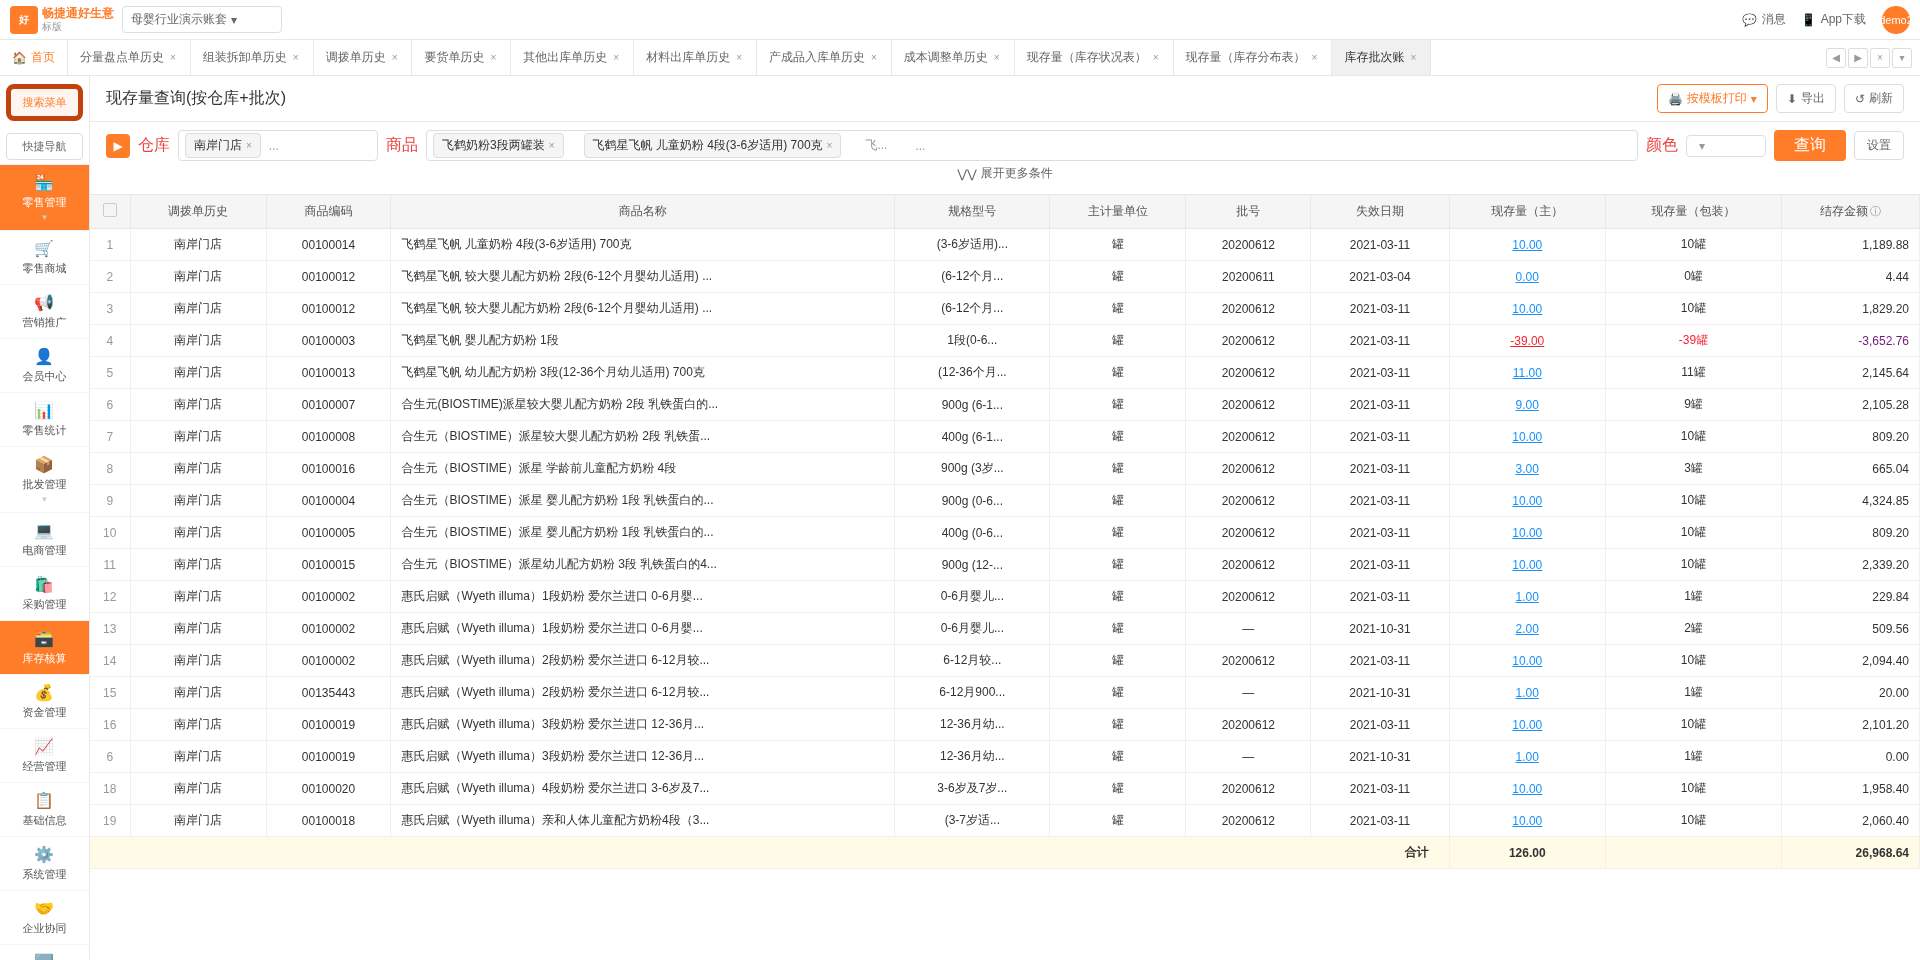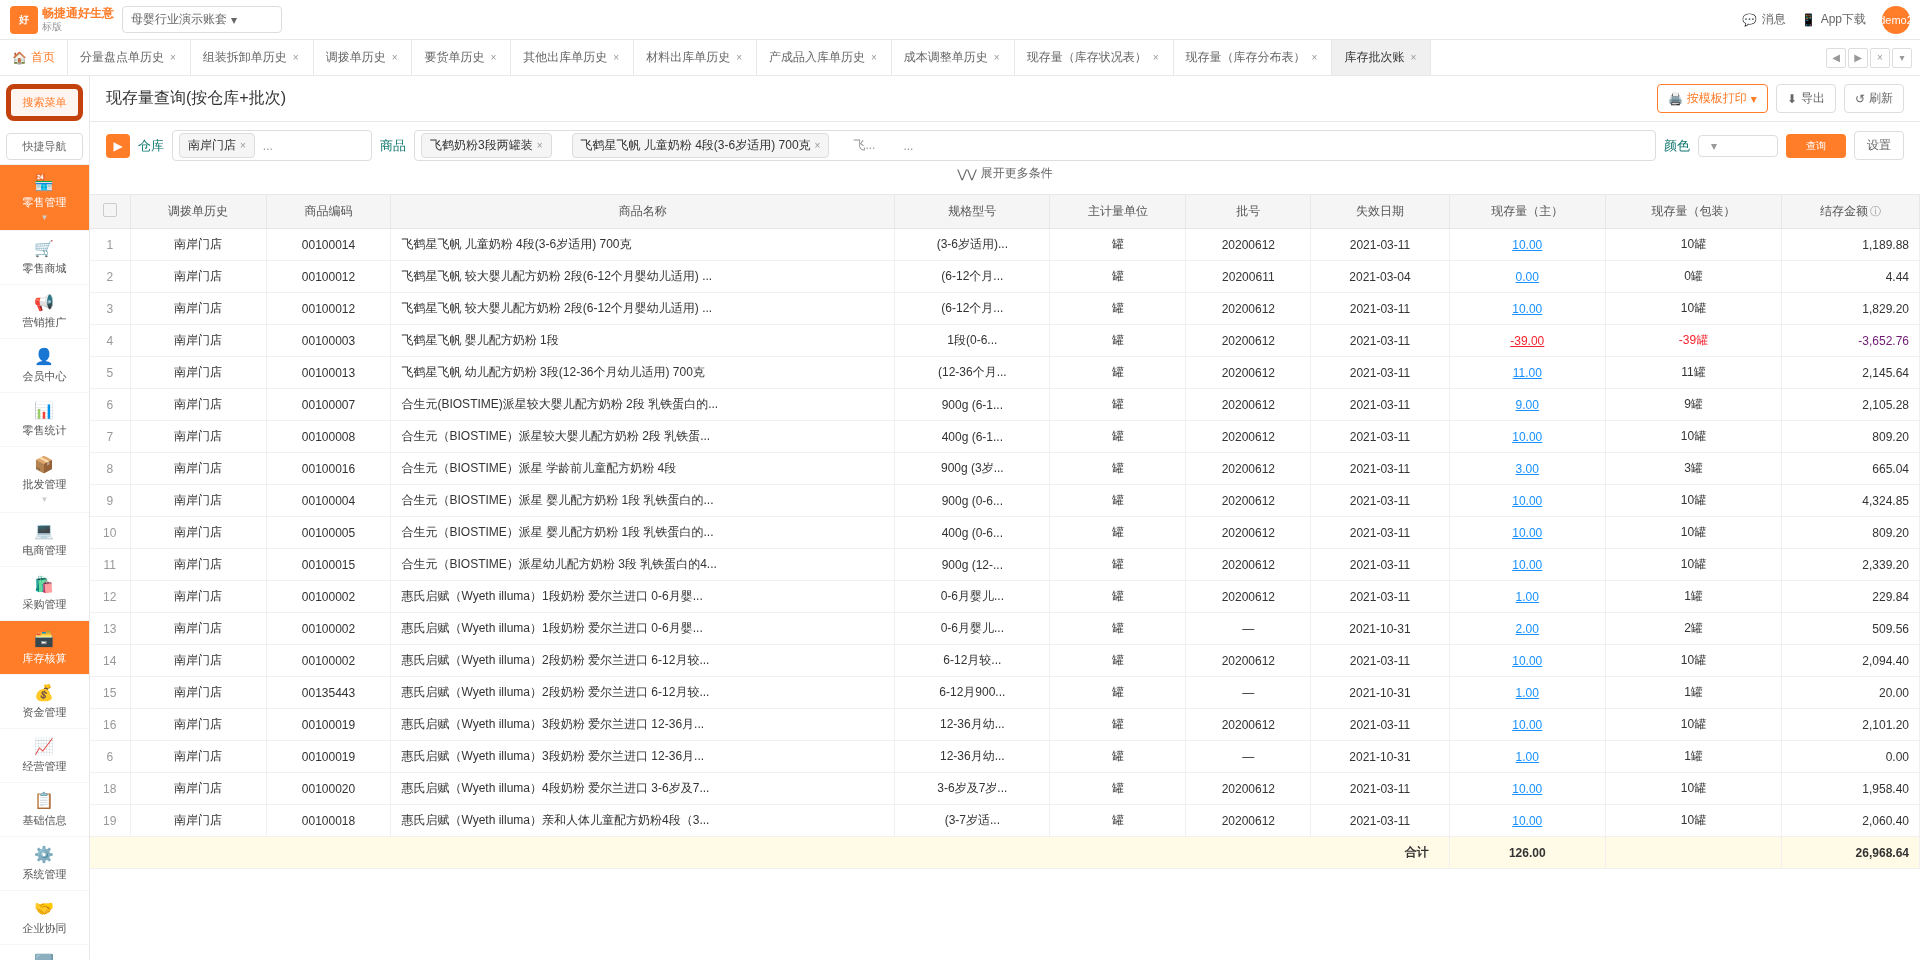--- a/index.html
+++ b/index.html
@@ -46,27 +46,27 @@
     .page-title { font-size: 16px; font-weight: 500; color: #333; }
     .page-actions { display: flex; align-items: center; gap: 8px; }
     .btn-print { display: flex; align-items: center; gap: 4px; padding: 5px 10px; border: 1px solid #ff7c29; border-radius: 4px; color: #ff7c29; background: #fff; cursor: pointer; font-size: 12px; }
     .btn-export { display: flex; align-items: center; gap: 4px; padding: 5px 10px; border: 1px solid #ddd; border-radius: 4px; color: #666; background: #fff; cursor: pointer; font-size: 12px; }
     .btn-refresh { display: flex; align-items: center; gap: 4px; padding: 5px 10px; border: 1px solid #ddd; border-radius: 4px; color: #666; background: #fff; cursor: pointer; font-size: 12px; }
 
     
     .filter-area { background: #fff; padding: 8px 16px; border-bottom: 1px solid #e8e8e8; flex-shrink: 0; }
     .filter-row { display: flex; align-items: center; gap: 8px; flex-wrap: wrap; }
     .filter-toggle { width: 24px; height: 24px; background: #ff7c29; border-radius: 4px; display: flex; align-items: center; justify-content: center; color: white; cursor: pointer; font-size: 12px; flex-shrink: 0; }
-    .filter-label { color: #0f766e; font-size: 13px; white-space: nowrap; }
+    .filter-label { color: #ef4444; font-size: 16px; white-space: nowrap; }
     .filter-tag { display: flex; align-items: center; gap: 4px; padding: 3px 8px; background: #f5f5f5; border: 1px solid #ddd; border-radius: 4px; font-size: 12px; color: #333; }
     .filter-tag .tag-close { color: #999; cursor: pointer; font-size: 10px; }
     .filter-more { color: #999; font-size: 12px; cursor: pointer; padding: 0 4px; }
     .filter-tags-container { flex: 1; display: flex; align-items: center; gap: 4px; padding: 2px 6px; border: 1px solid #ddd; border-radius: 4px; min-height: 28px; min-width: 200px; }
     .color-dropdown { display: flex; align-items: center; gap: 4px; padding: 3px 8px; border: 1px solid #ddd; border-radius: 4px; min-width: 80px; cursor: pointer; font-size: 12px; color: #999; }
-    .btn-search { padding: 5px 20px; background: #ff7c29; border: none; border-radius: 4px; color: white; cursor: pointer; font-size: 10px; font-weight: 500; }
+    .btn-search { padding: 5px 20px; background: #ff7c29; border: none; border-radius: 4px; color: white; cursor: pointer; font-size: 16px; font-weight: 500; }
     .btn-settings { padding: 5px 12px; background: #fff; border: 1px solid #ddd; border-radius: 4px; color: #666; cursor: pointer; font-size: 12px; }
     .expand-more { text-align: center; padding: 4px; color: #666; font-size: 12px; cursor: pointer; display: flex; align-items: center; justify-content: center; gap: 4px; }
 
     
     .table-area { flex: 1; overflow-y: auto; background: #fff; margin: 0; }
     table { width: 100%; border-collapse: collapse; font-size: 12px; }
     thead tr { background: #f5f5f5; border-bottom: 1px solid #e8e8e8; }
     thead th { padding: 8px 10px; text-align: center; font-weight: 500; color: #555; border-right: 1px solid #e8e8e8; white-space: nowrap; font-size: 12px; }
     thead th:first-child { width: 40px; }
     tbody tr { border-bottom: 1px solid #f0f0f0; }

